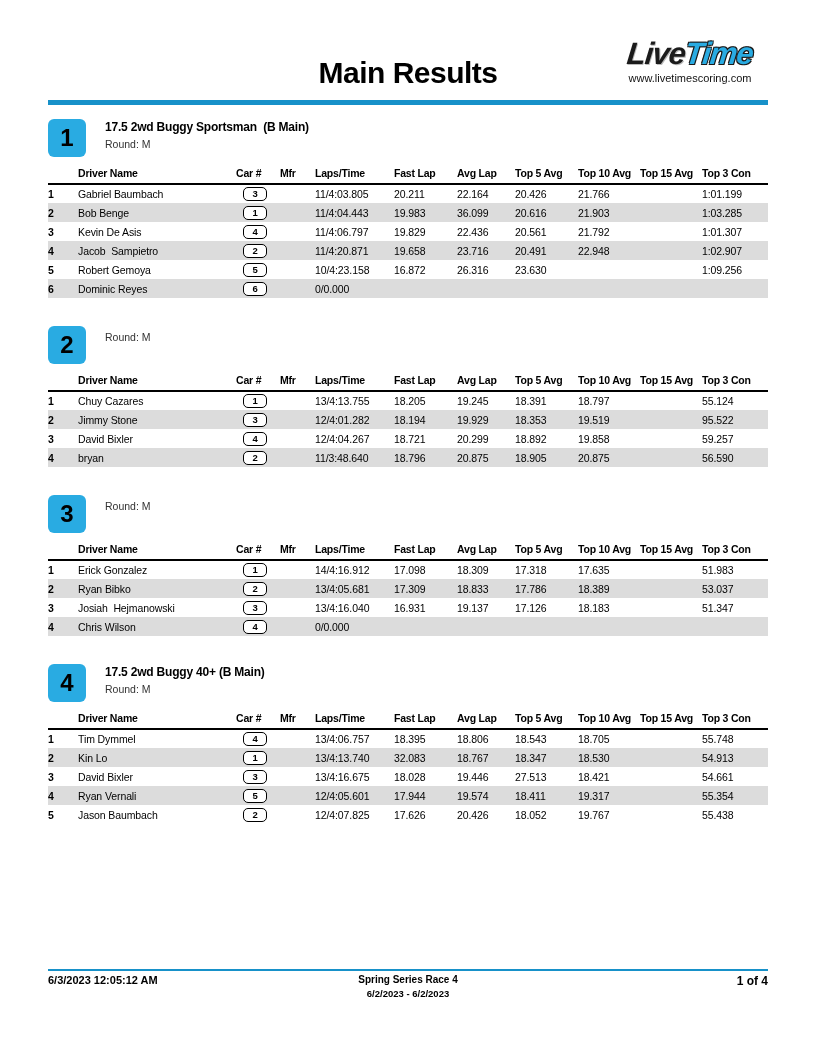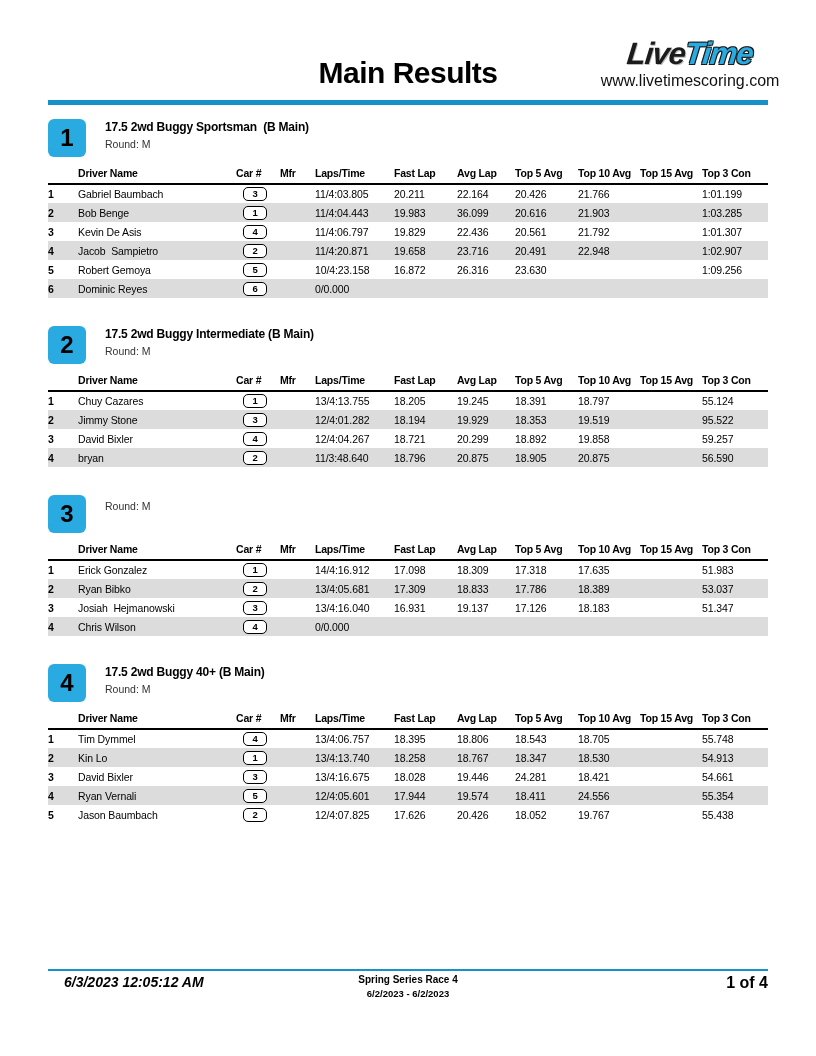--- a/index.html
+++ b/index.html
@@ -37,21 +37,21 @@
     font-size: 31px;
     font-weight: bold;
     font-style: italic;
     letter-spacing: -1px;
     transform: skewX(-6deg);
     line-height: 1;
     white-space: nowrap;
   }
   .logo-live { color: #1b1b1b; text-shadow: 1px 1px 0 #bbb; }
   .logo-time { color: var(--accent, #29ABE2); text-shadow: 1px 1px 0 #1b1b1b, -1px -1px 0 #1b1b1b, 1px -1px 0 #1b1b1b, -1px 1px 0 #1b1b1b; }
-  .logo-url { font-size: 16px; color: #111; margin-top: 3px; }
+  .logo-url { font-size: 11px; color: #111; margin-top: 3px; }
 
   .top-rule {
     margin: 0 48px;
     height: 5px;
     background: var(--rule, #1791C9);
   }
 
   
   .content { padding: 0 48px; }
   .section { margin-top: 14px; }
@@ -115,25 +115,25 @@
 
   
   .footer {
     position: absolute;
     top: 969px;
     left: 48px;
     right: 48px;
   }
   .footer-rule { height: 2px; background: var(--rule, #1791C9); margin-bottom: 3px; }
   .footer-row { position: relative; }
-  .footer-left { position: absolute; left: 16px; top: 0; font-size: 14px; font-weight: bold; font-style: italic; }
+  .footer-left { position: absolute; left: 0; top: 0; font-size: 11px; font-weight: bold; }
   .footer-center { text-align: center; }
   .footer-event { font-size: 10px; font-weight: bold; }
   .footer-dates { font-size: 9.5px; font-weight: bold; margin-top: 3px; }
-  .footer-right { position: absolute; right: 0; top: 0; font-size: 16px; font-weight: bold; margin-left: 18px; }
+  .footer-right { position: absolute; right: 0; top: 0; font-size: 12px; font-weight: bold; margin-left: 18px; }
 </style>
 </head>
 <body>
 
 <div class="page" style="--accent: #29ABE2; --rule: #1791C9; --stripe: #DCDCDC;">
 
   <div class="header">
     <div class="page-title">Main Results</div>
     <div class="logo">
       <div class="logo-text"><span class="logo-live">Live</span><span class="logo-time">Time</span></div>
@@ -260,21 +260,20 @@
               <td></td>
               <td></td>
             </tr>
           </tbody>
         </table>
       </div>
       <div class="section">
         <div class="section-head">
           <div class="section-number">2</div>
           <div class="section-titles">
-            <div class="section-title">17.5 2wd Buggy Intermediate (B Main)</div>
             <div class="section-round">Round: M</div>
           </div>
         </div>
         <table class="results">
           <colgroup>
             <col style="width: 30px;">
             <col style="width: 158px;">
             <col style="width: 44px;">
             <col style="width: 35px;">
             <col style="width: 79px;">
@@ -498,50 +497,50 @@
               <td>18.705</td>
               <td></td>
               <td>55.748</td>
             </tr>
             <tr class="stripe">
               <td class="pos">2</td>
               <td>Kin Lo</td>
               <td><span class="car-badge">1</span></td>
               <td></td>
               <td>13/4:13.740</td>
-              <td>18.258</td>
+              <td>32.083</td>
               <td>18.767</td>
               <td>18.347</td>
               <td>18.530</td>
               <td></td>
               <td>54.913</td>
             </tr>
             <tr>
               <td class="pos">3</td>
               <td>David Bixler</td>
               <td><span class="car-badge">3</span></td>
               <td></td>
               <td>13/4:16.675</td>
               <td>18.028</td>
               <td>19.446</td>
-              <td>24.281</td>
+              <td>27.513</td>
               <td>18.421</td>
               <td></td>
               <td>54.661</td>
             </tr>
             <tr class="stripe">
               <td class="pos">4</td>
               <td>Ryan Vernali</td>
               <td><span class="car-badge">5</span></td>
               <td></td>
               <td>12/4:05.601</td>
               <td>17.944</td>
               <td>19.574</td>
               <td>18.411</td>
-              <td>24.556</td>
+              <td>19.317</td>
               <td></td>
               <td>55.354</td>
             </tr>
             <tr>
               <td class="pos">5</td>
               <td>Jason Baumbach</td>
               <td><span class="car-badge">2</span></td>
               <td></td>
               <td>12/4:07.825</td>
               <td>17.626</td>

